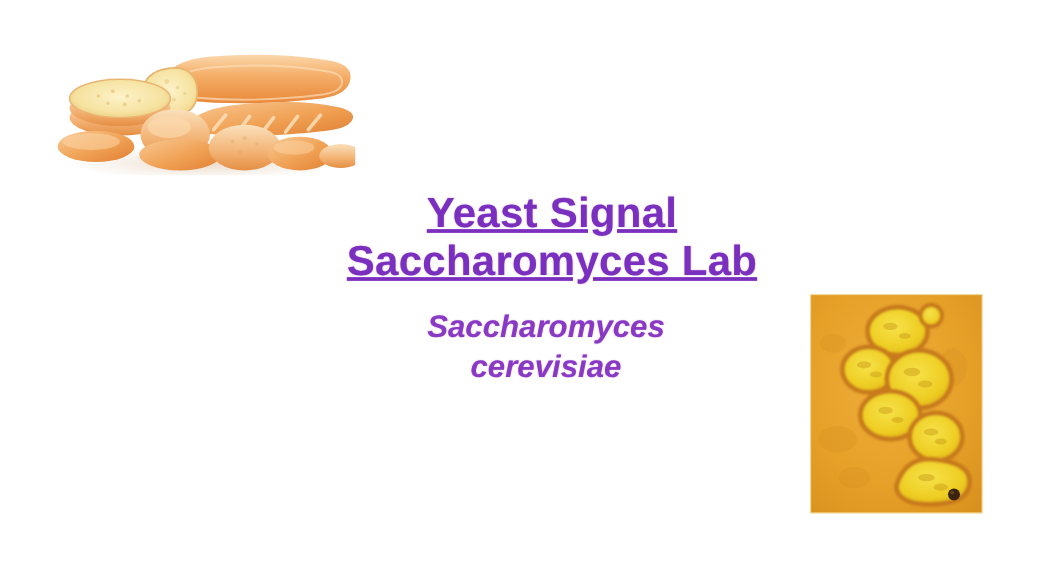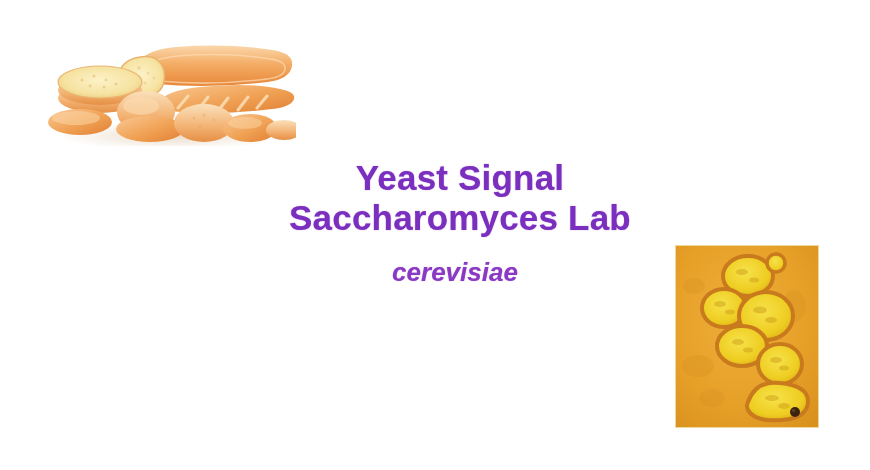--- a/index.html
+++ b/index.html
@@ -42,20 +42,21 @@
   }
   .title-line {
     font-family: "Liberation Sans", sans-serif;
     font-weight: bold;
     font-size: 35px;
     line-height: 40px;
     letter-spacing: 0.2px;
     color: #7b2fbe;
     text-shadow: 0 0 1.2px rgba(123,47,190,0.55);
     white-space: nowrap;
+    text-decoration: underline;
   }
   .subtitle-block {
     position: absolute;
     left: 250px;
     top: 256px;
     width: 410px;
     text-align: center;
   }
   .subtitle-line {
     font-family: "Liberation Sans", sans-serif;
@@ -172,20 +173,21 @@
       <ellipse cx="246" cy="102" rx="18" ry="10" fill="url(#crustC)"></ellipse>
     </svg>
   </div>
 
   <div class="title-block">
     <div class="title-line">Yeast Signal</div>
     <div class="title-line">Saccharomyces Lab</div>
   </div>
 
   <div class="subtitle-block">
+    <div class="subtitle-line">Saccharomyces</div>
     <div class="subtitle-line">cerevisiae</div>
   </div>
 
   <div class="micrograph">
     <svg viewBox="0 0 142 181" xmlns="http://www.w3.org/2000/svg" aria-hidden="true">
       <defs>
         <radialGradient id="bgG" cx="45%" cy="40%" r="80%">
           <stop offset="0%" stop-color="#eeae3a"></stop>
           <stop offset="60%" stop-color="#e6a028"></stop>
           <stop offset="100%" stop-color="#d8901d"></stop>

